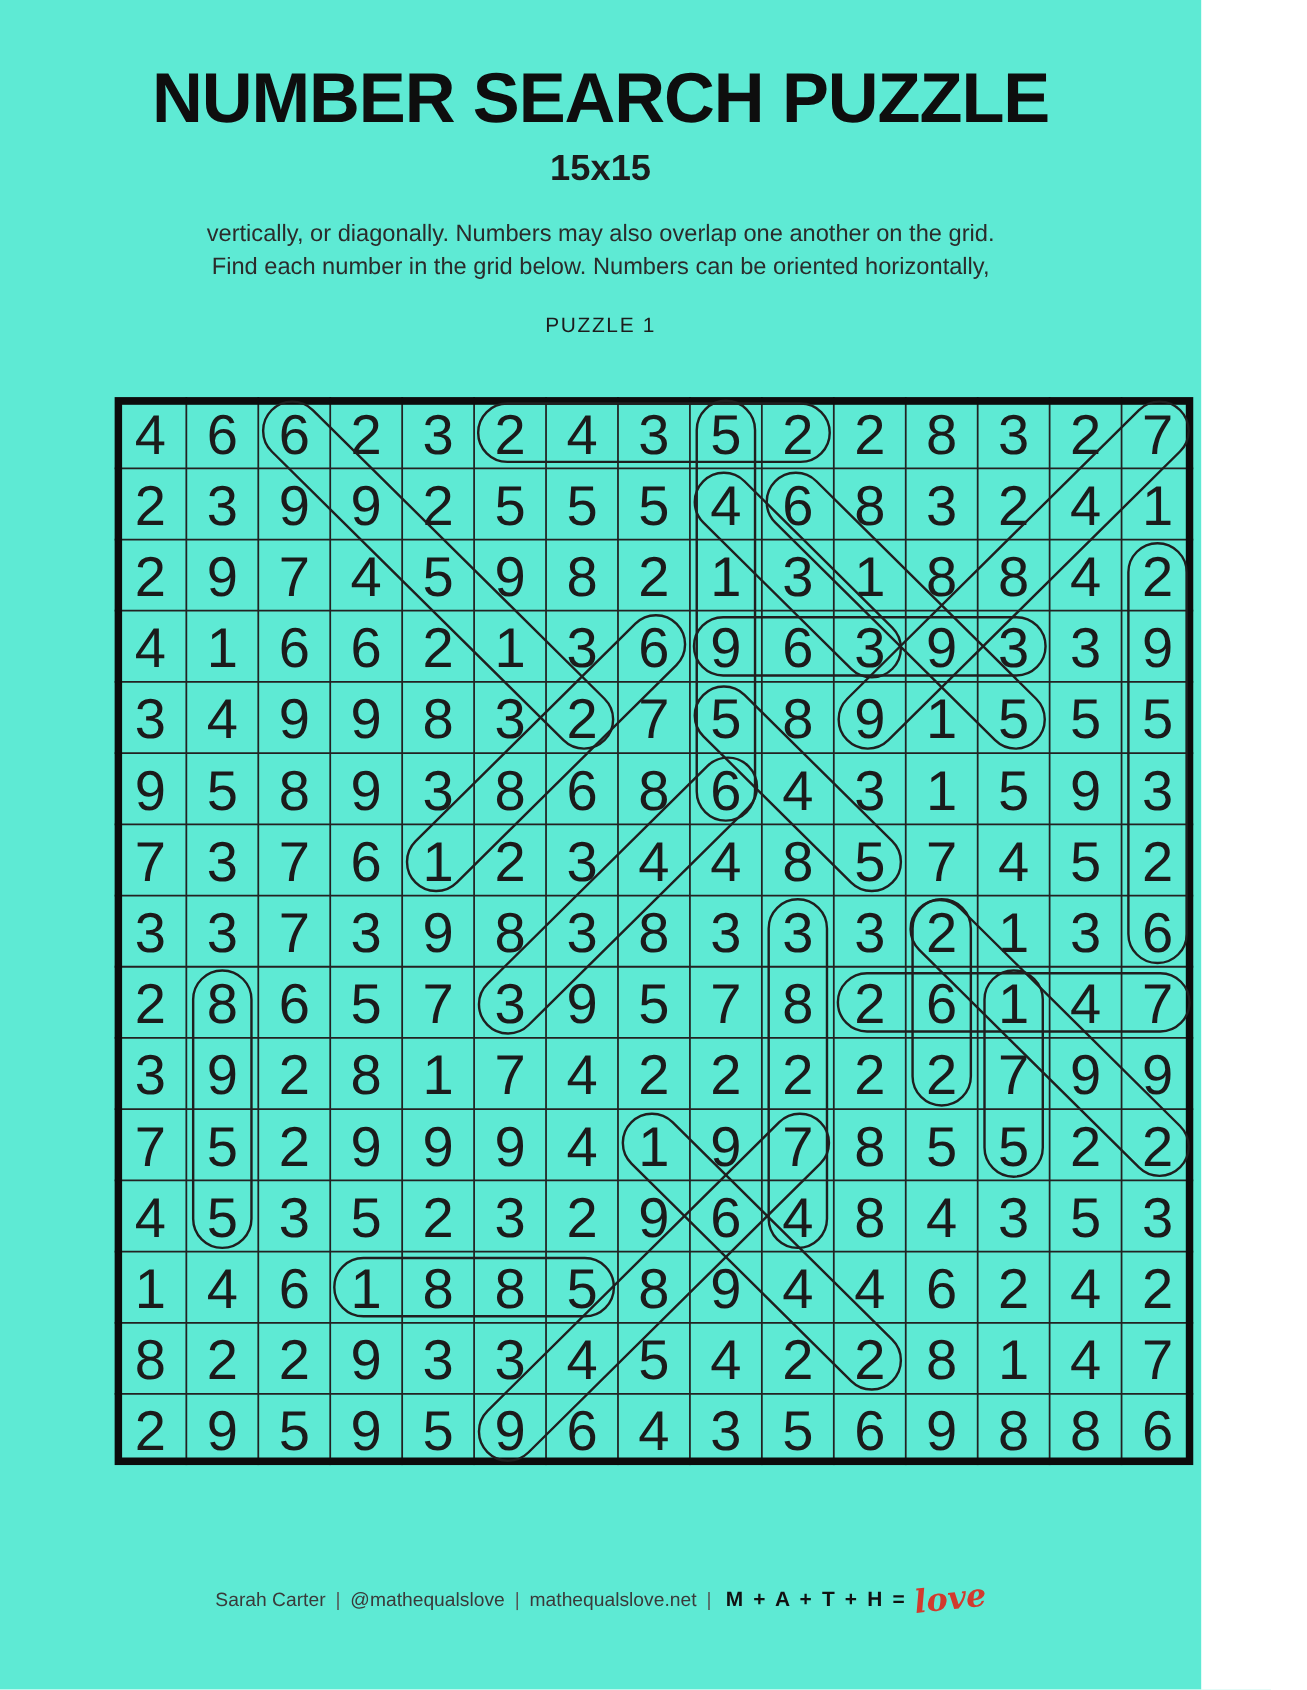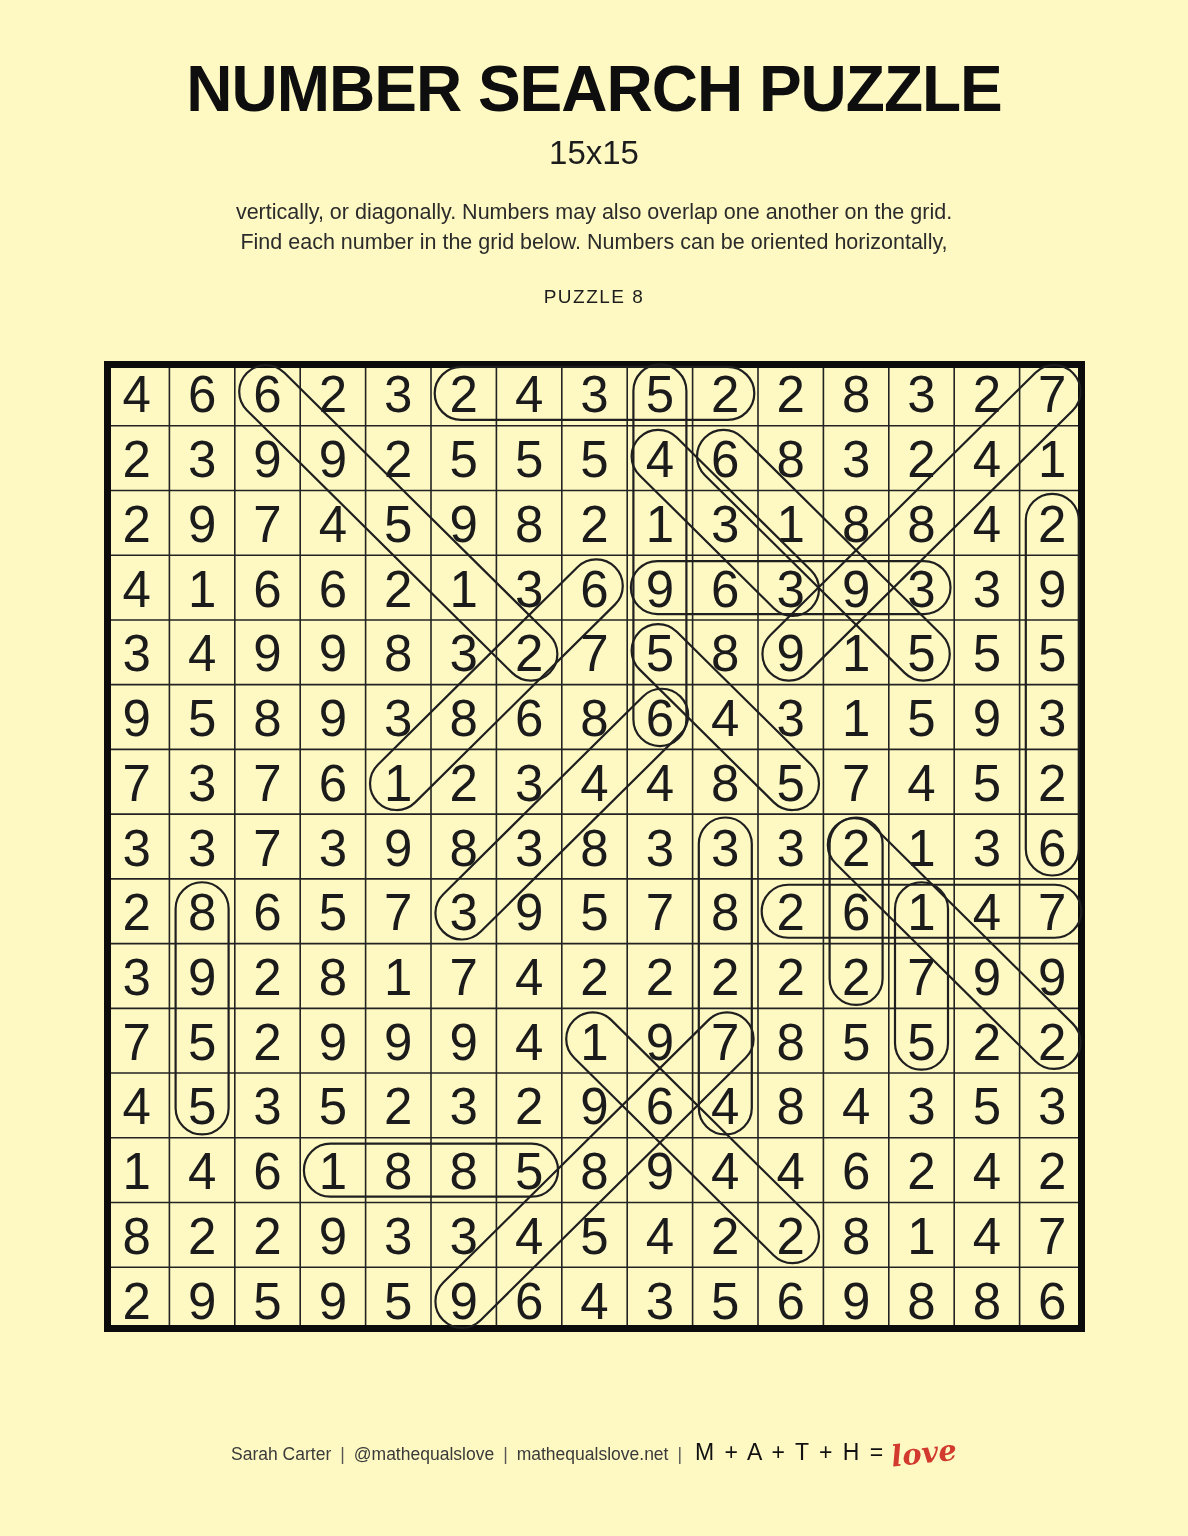--- a/index.html
+++ b/index.html
@@ -2,43 +2,43 @@
 <html><head>
 <meta charset="utf-8">
 <style>
   html, body {
     margin: 0;
     padding: 0;
     background: #ffffff;
   }
   #page {
     position: relative;
-    width: 1188px;
+    width: 1092px;
     height: 1536px;
-    background: #fef9c3;
+    background: #5eead4;
     font-family: "Liberation Sans", sans-serif;
     overflow: hidden;
   }
   .center-block {
     position: absolute;
     left: 0;
     width: 100%;
     text-align: center;
   }
   #title {
     top: 52px;
     font-size: 64px;
     font-weight: 800;
     letter-spacing: -1px;
     color: #0e0e0e;
   }
   #subtitle {
     top: 134px;
     font-size: 33px;
-    font-weight: 400;
+    font-weight: 700;
     color: #1c1c1c;
   }
   #instructions {
     top: 197px;
     font-size: 21.5px;
     line-height: 30px;
     color: #2b2b2b;
   }
   #puzzle-label {
     top: 286px;
@@ -56,22 +56,22 @@
   #footer {
     top: 1433px;
     font-size: 17.5px;
     color: #3a3a3a;
   }
   #footer .sep {
     margin: 0 9px;
     color: #555555;
   }
   #footer .brand {
-    font-weight: 400;
-    font-size: 23px;
+    font-weight: 700;
+    font-size: 19px;
     letter-spacing: 2px;
     color: #111111;
     margin-left: 4px;
   }
   #footer .love {
     font-family: "DejaVu Serif", serif;
     font-style: italic;
     font-weight: 700;
     font-size: 29px;
     margin-left: 6px;
@@ -88,21 +88,21 @@
 
   <div id="title" class="center-block">NUMBER SEARCH PUZZLE</div>
 
   <div id="subtitle" class="center-block">15x15</div>
 
   <div id="instructions" class="center-block">
     <div>vertically, or diagonally. Numbers may also overlap one another on the grid.</div>
     <div>Find each number in the grid below. Numbers can be oriented horizontally,</div>
   </div>
 
-  <div id="puzzle-label" class="center-block">PUZZLE 8</div>
+  <div id="puzzle-label" class="center-block">PUZZLE 1</div>
 
   <div id="grid-wrap">
     <svg id="grid-svg" width="981" height="971" viewBox="0 0 981 971">
         <line x1="65.4" y1="0" x2="65.4" y2="971" stroke="#222222" stroke-width="1.6"></line>
         <line x1="130.8" y1="0" x2="130.8" y2="971" stroke="#222222" stroke-width="1.6"></line>
         <line x1="196.20000000000002" y1="0" x2="196.20000000000002" y2="971" stroke="#222222" stroke-width="1.6"></line>
         <line x1="261.6" y1="0" x2="261.6" y2="971" stroke="#222222" stroke-width="1.6"></line>
         <line x1="327" y1="0" x2="327" y2="971" stroke="#222222" stroke-width="1.6"></line>
         <line x1="392.40000000000003" y1="0" x2="392.40000000000003" y2="971" stroke="#222222" stroke-width="1.6"></line>
         <line x1="457.80000000000007" y1="0" x2="457.80000000000007" y2="971" stroke="#222222" stroke-width="1.6"></line>

